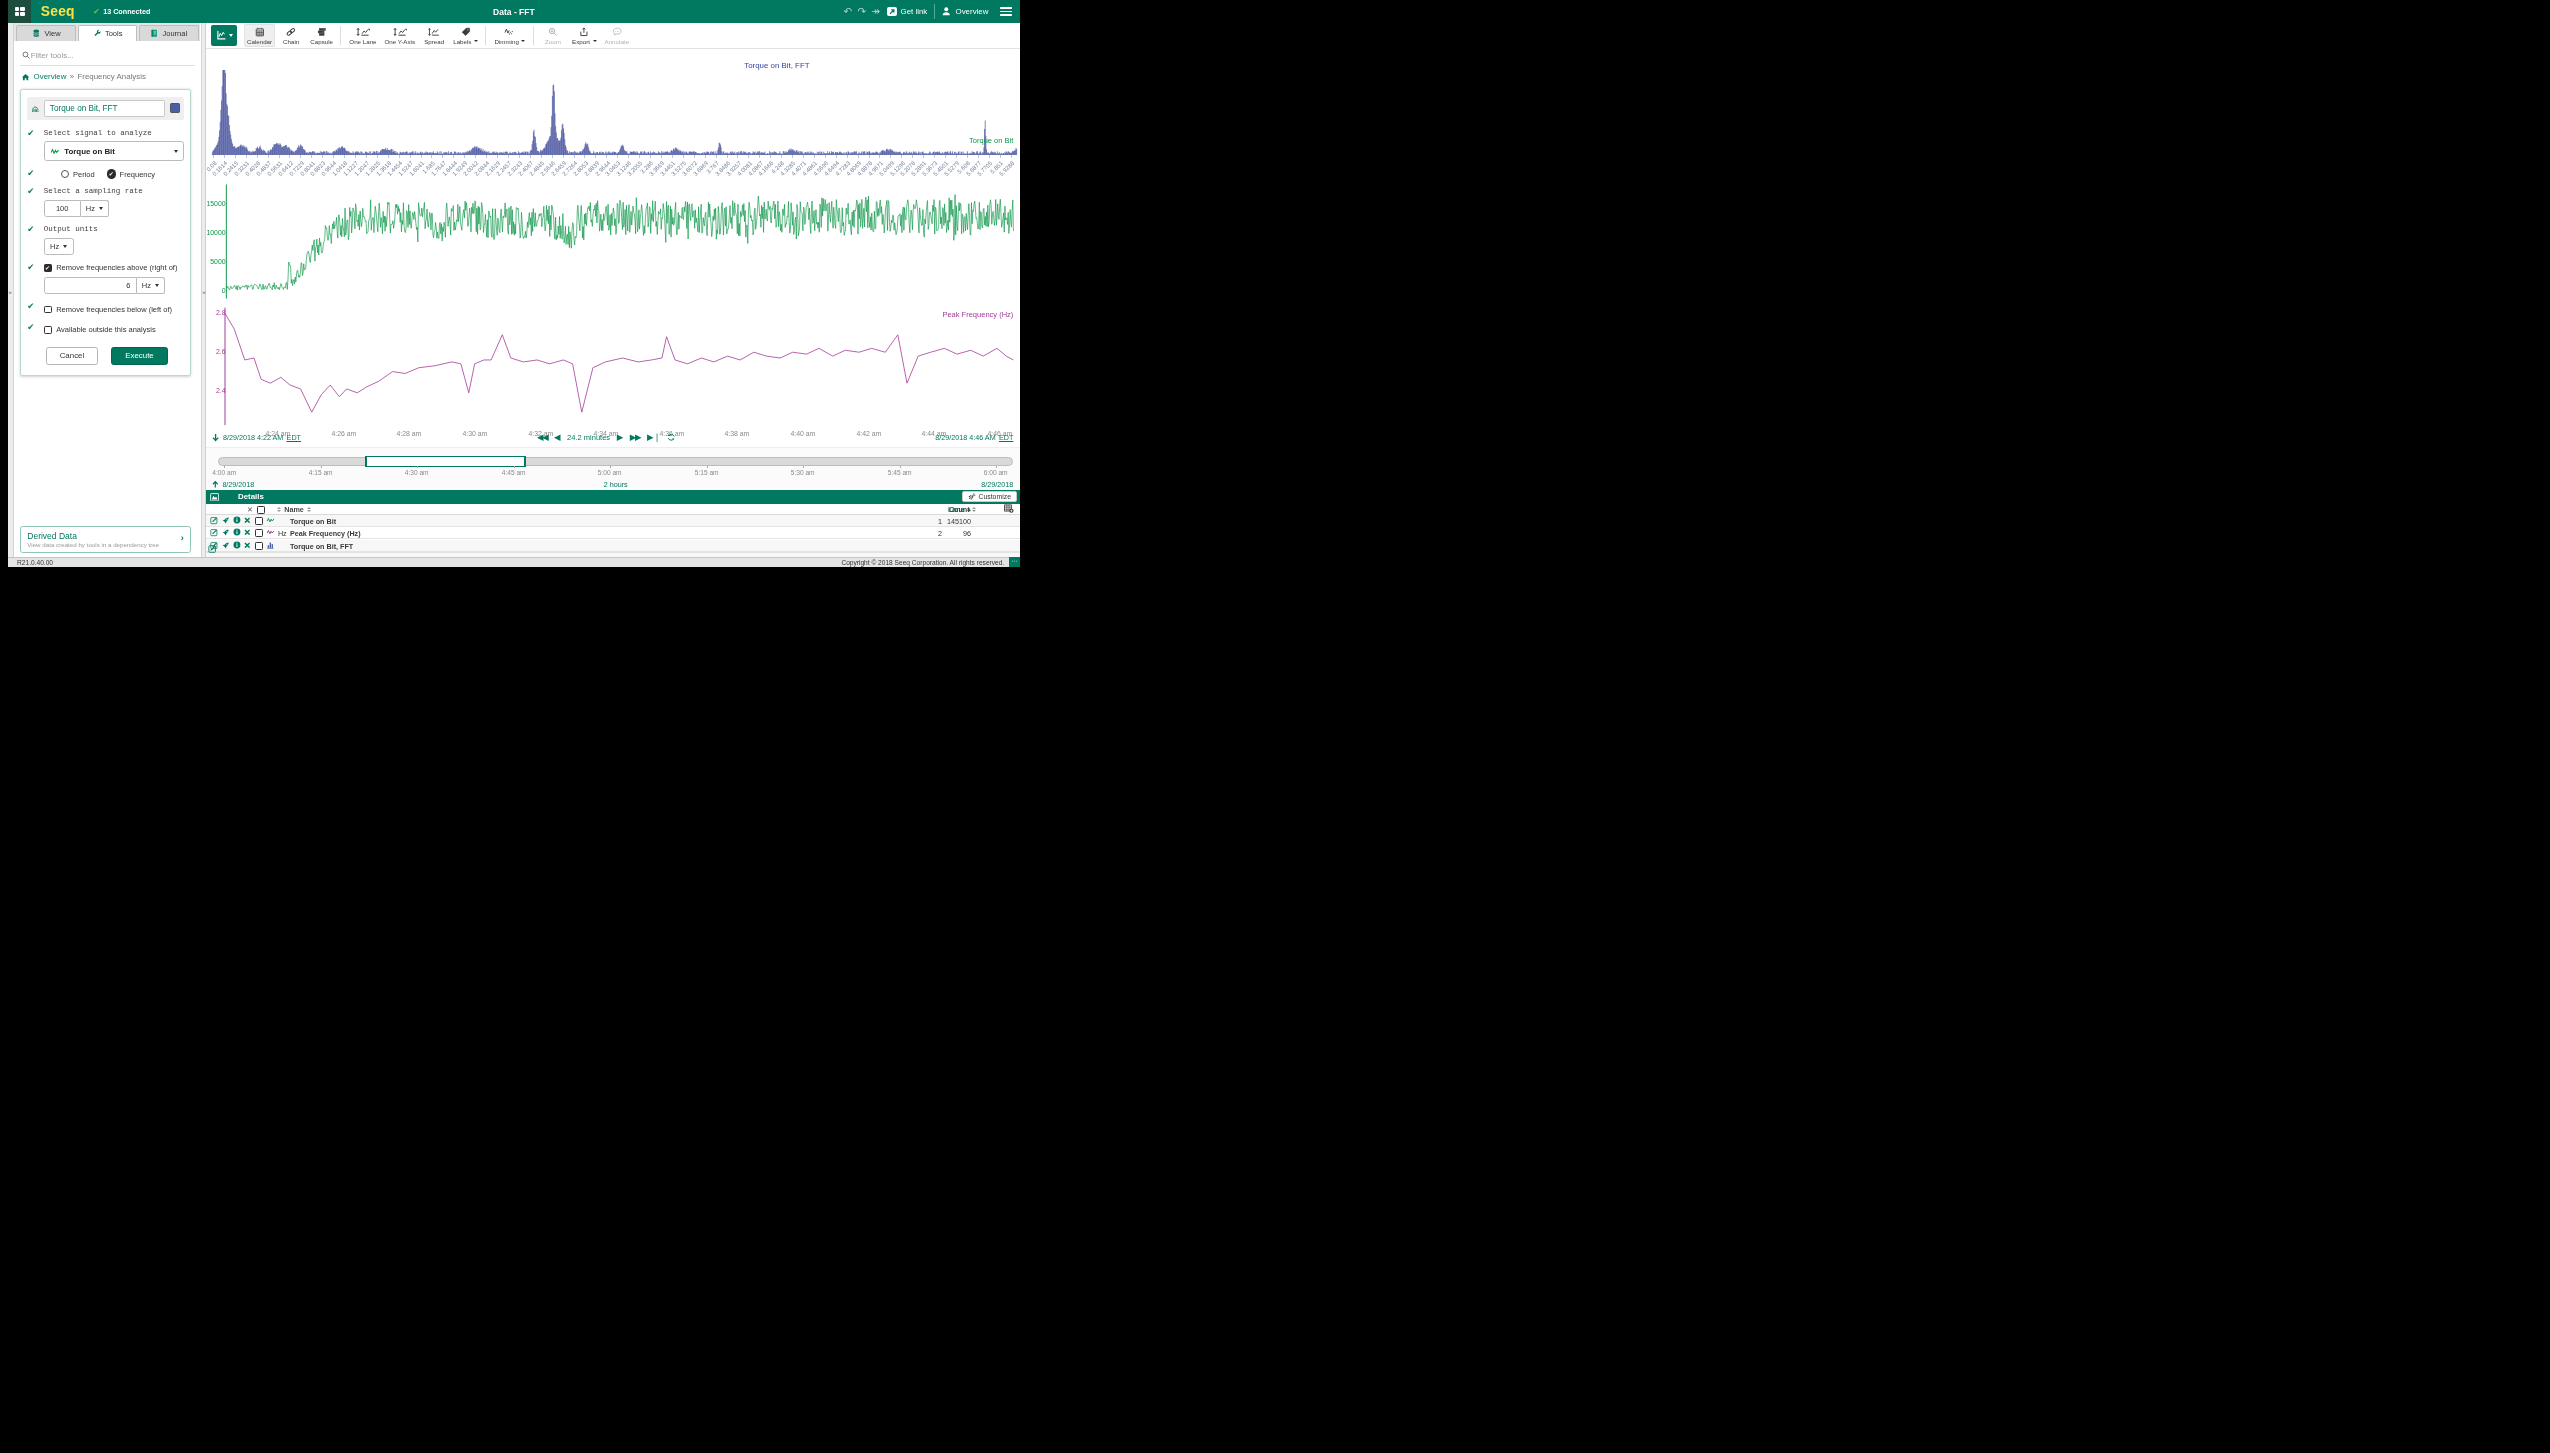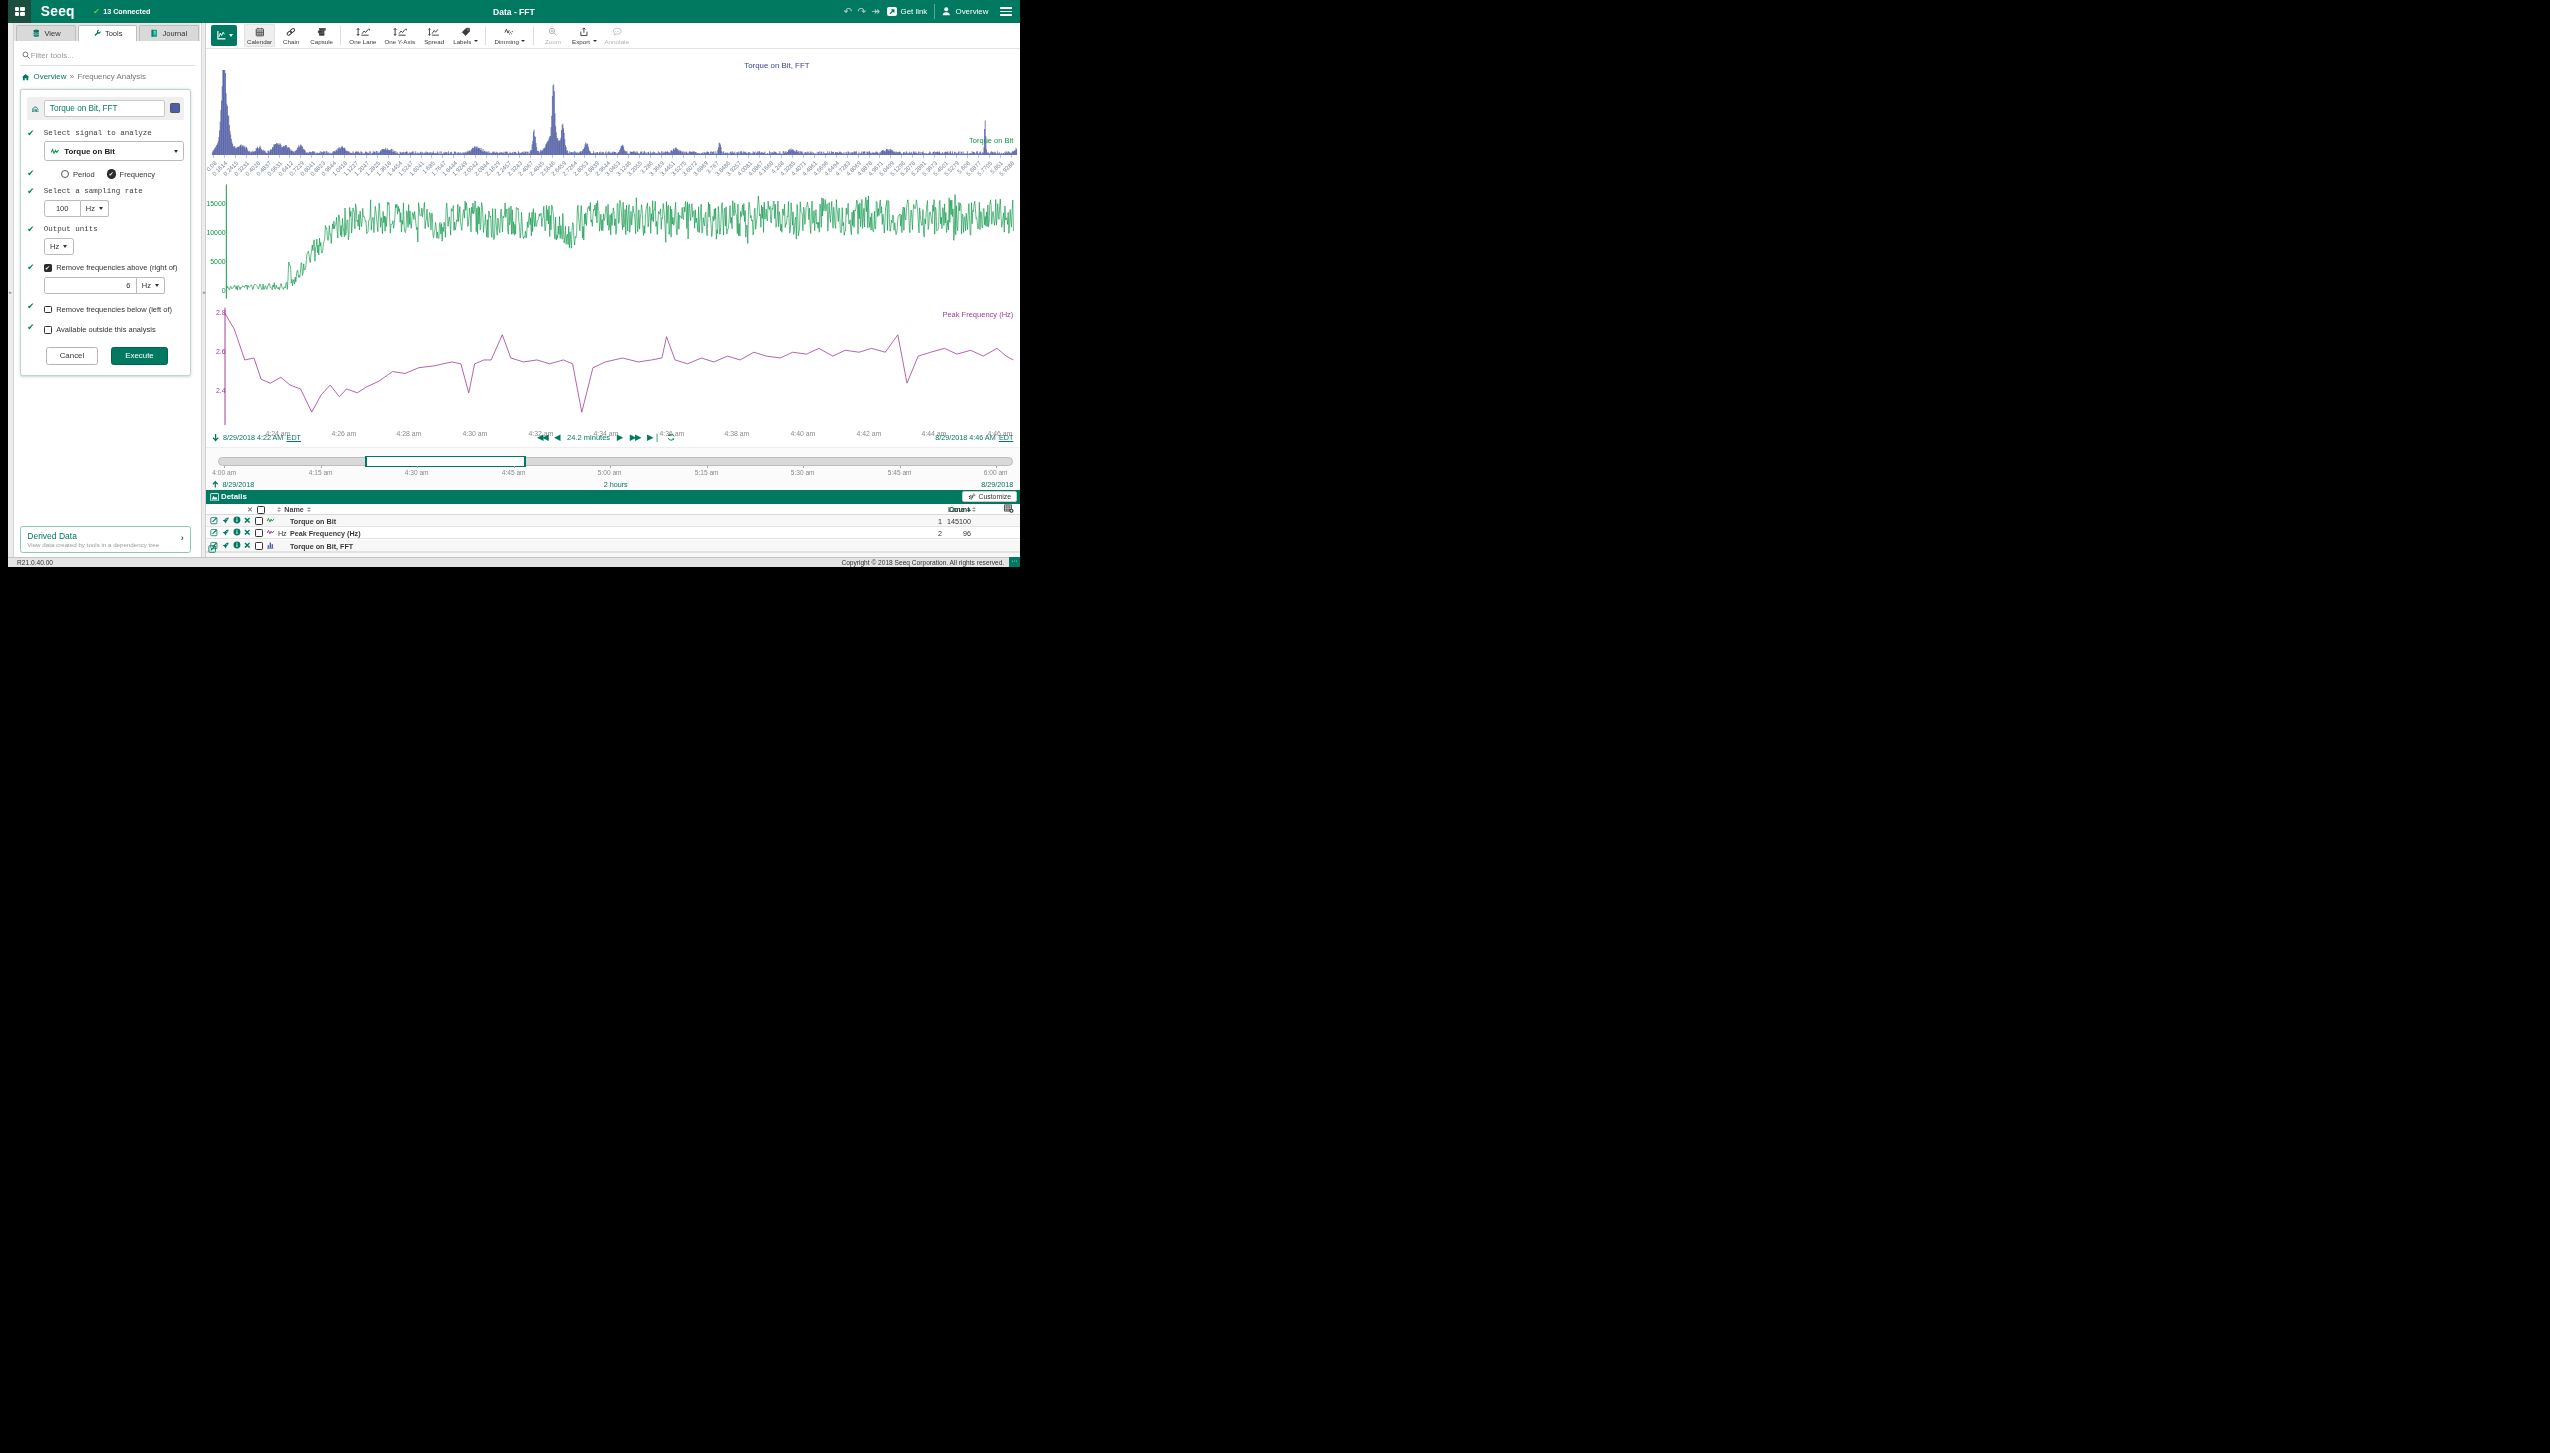--- a/index.html
+++ b/index.html
@@ -6,21 +6,21 @@
   html,body { background:#000; }
   body { font-family:"Liberation Sans","DejaVu Sans",sans-serif; }
   .stage { position:relative; width:1021px; height:581px; background:#000; overflow:hidden; }
   .app { position:absolute; left:7.9px; top:0; width:1012px; height:567px; background:#fff; }
 
   
   .hdr { position:absolute; left:0; top:0; right:0; height:23px; background:#007960; display:flex; align-items:center; }
   .logo-sq { width:23.6px; height:23px; background:#1d4d3e; display:flex; align-items:center; justify-content:center; flex:none; }
   .grid-ic { width:9.8px; height:9.8px; display:grid; grid-template-columns:4.6px 4.6px; grid-template-rows:4.6px 4.6px; gap:0.7px; }
   .grid-ic span { background:#fff; border-radius:1px; }
-  .logo-txt { color:#ffffff; font-size:13.8px; font-weight:bold; letter-spacing:0.3px; margin-left:9.2px; }
+  .logo-txt { color:#fde047; font-size:13.8px; font-weight:bold; letter-spacing:0.3px; margin-left:9.2px; }
   .conn { display:flex; align-items:center; gap:3.3px; margin-left:18.4px; color:#fff; font-size:7.2px; font-weight:600; }
   .conn .chk { color:#72bf44; font-size:7.9px; }
   .hdr-title { position:absolute; left:0; right:0; text-align:center; color:#fff; font-size:8.5px; font-weight:600; pointer-events:none; }
   .hdr-right { margin-left:auto; display:flex; align-items:center; gap:6.6px; padding-right:7.9px; }
   .hist-arrows { display:flex; gap:5.2px; color:#c2d4cd; font-size:10.5px; line-height:1; }
   .hist-arrows span { cursor:pointer; }
   .getlink { display:flex; align-items:center; gap:3.9px; color:#fff; font-size:7.9px; cursor:pointer; }
   .gl-ic { width:9.8px; height:9.8px; background:#fff; border-radius:2px; position:relative; }
   .gl-ic svg { position:absolute; inset:0; }
   .hdr-div { width:0.7px; height:15.7px; background:rgba(255,255,255,.35); }
@@ -118,21 +118,21 @@
   .sel:before { left:-2px; } .sel:after { right:-2px; }
   #scrub-labels { position:absolute; left:11.8px; right:6.6px; top:21px; height:9.2px; }
   #scrub-labels span { position:absolute; transform:translateX(-50%); font-size:6.6px; color:#8a8a8a; white-space:nowrap; }
   #scrub-labels i { position:absolute; top:-3.3px; width:0.7px; height:2.6px; background:#aaa; }
   .scrubdates { position:absolute; left:0; right:0; top:31.5px; height:10.5px; font-size:7.2px; color:#007960; }
   .sd-l { position:absolute; left:6.6px; display:flex; gap:3.3px; align-items:center; }
   .sd-c { position:absolute; left:11.8px; width:796px; text-align:center; }
   .sd-r { position:absolute; right:6.6px; }
 
   .detailsbar { position:absolute; left:0; top:467px; right:0; height:13.8px; background:#007960; display:flex; align-items:center; color:#fff; }
-  .detailsbar .ttl { font-size:7.9px; font-weight:bold; margin-left:3.9px; display:flex; gap:2px; align-items:center; }
+  .detailsbar .ttl { font-size:7.9px; font-weight:bold; margin-left:3.9px; display:flex; gap:19px; align-items:center; }
   .customize { position:absolute; right:3.3px; top:1.3px; height:11px; background:#fff; border:0.7px solid #ccc; border-radius:2px; display:flex; align-items:center; gap:2.6px; padding:0 4.6px; color:#333; font-size:6.9px; cursor:pointer; }
   .thead { position:absolute; left:0; top:481px; right:0; height:11px; font-size:7.2px; font-weight:bold; color:#444; border-bottom:0.7px solid #d9d9d9; }
   .thead .xi { position:absolute; left:41px; top:1.3px; color:#555; font-weight:bold; font-size:7.2px; }
   .thead .cb { position:absolute; left:51px; top:2px; }
   .sort { display:inline-flex; flex-direction:column; gap:0.7px; vertical-align:middle; }
   .sort b { width:0; height:0; border-left:2.3px solid transparent; border-right:2.3px solid transparent; }
   .sort .up { border-bottom:2.6px solid #999; } .sort .dn { border-top:2.6px solid #999; }
   .thead .nm { position:absolute; left:71px; top:0.7px; display:flex; gap:3.3px; align-items:center; }
   .thead .lane { position:absolute; left:742px; top:0.7px; color:#007960; display:flex; gap:2.6px; align-items:center; }
   .lane .asc { width:0; height:0; border-left:2.6px solid transparent; border-right:2.6px solid transparent; border-bottom:3.9px solid #007960; }

